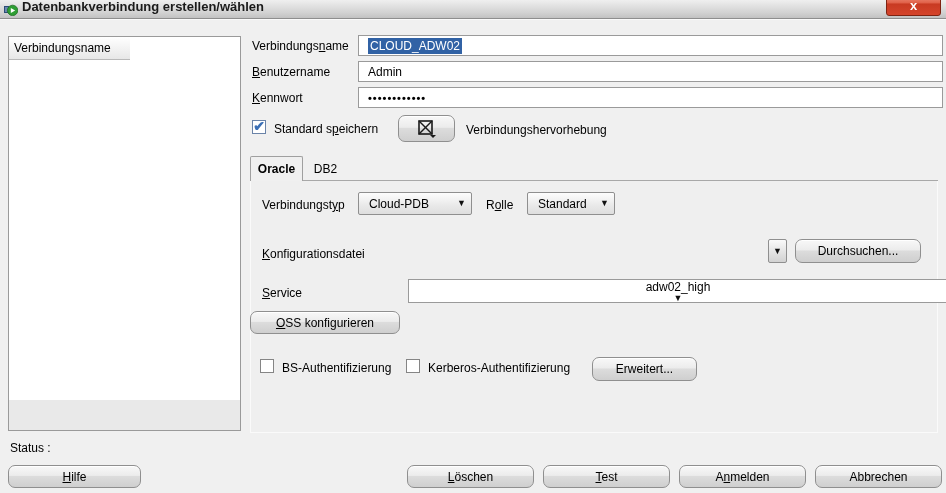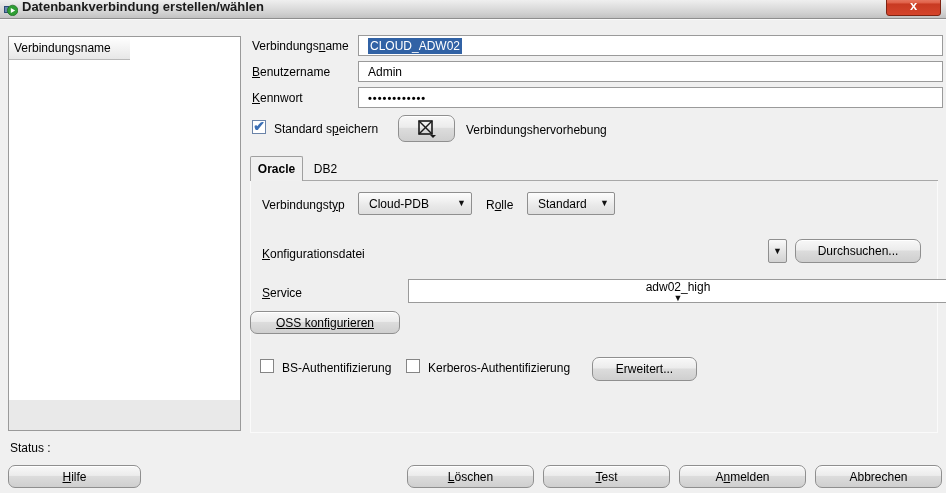--- a/index.html
+++ b/index.html
@@ -204,21 +204,21 @@
   </div>
 
   <span class="lbl" style="left:262px;top:286px;">
     <span></span><span class="mn">S</span><span>ervice</span>
   </span>
   <div class="combo-flat" style="left:408px;top:279px;width:542px;height:24px;flex-direction:column;">
     <span>adw02_high</span>
     <span class="arrow">▼</span>
   </div>
 
-  <div class="btn" style="left:250px;top:311px;width:150px;height:23px;text-decoration:underline;">
+  <div class="btn" style="left:250px;top:311px;width:150px;height:23px;">
     <span><span class="mn">O</span><span>SS konfigurieren</span></span>
   </div>
 
   <span class="cb" style="left:260px;top:359px;"></span>
   <span class="lbl" style="left:282px;top:361px;">
     <span>BS-Authentifizierung</span>
   </span>
   <span class="cb" style="left:406px;top:359px;"></span>
   <span class="lbl" style="left:428px;top:361px;">
     <span>Kerberos-Authentifizierung</span>

